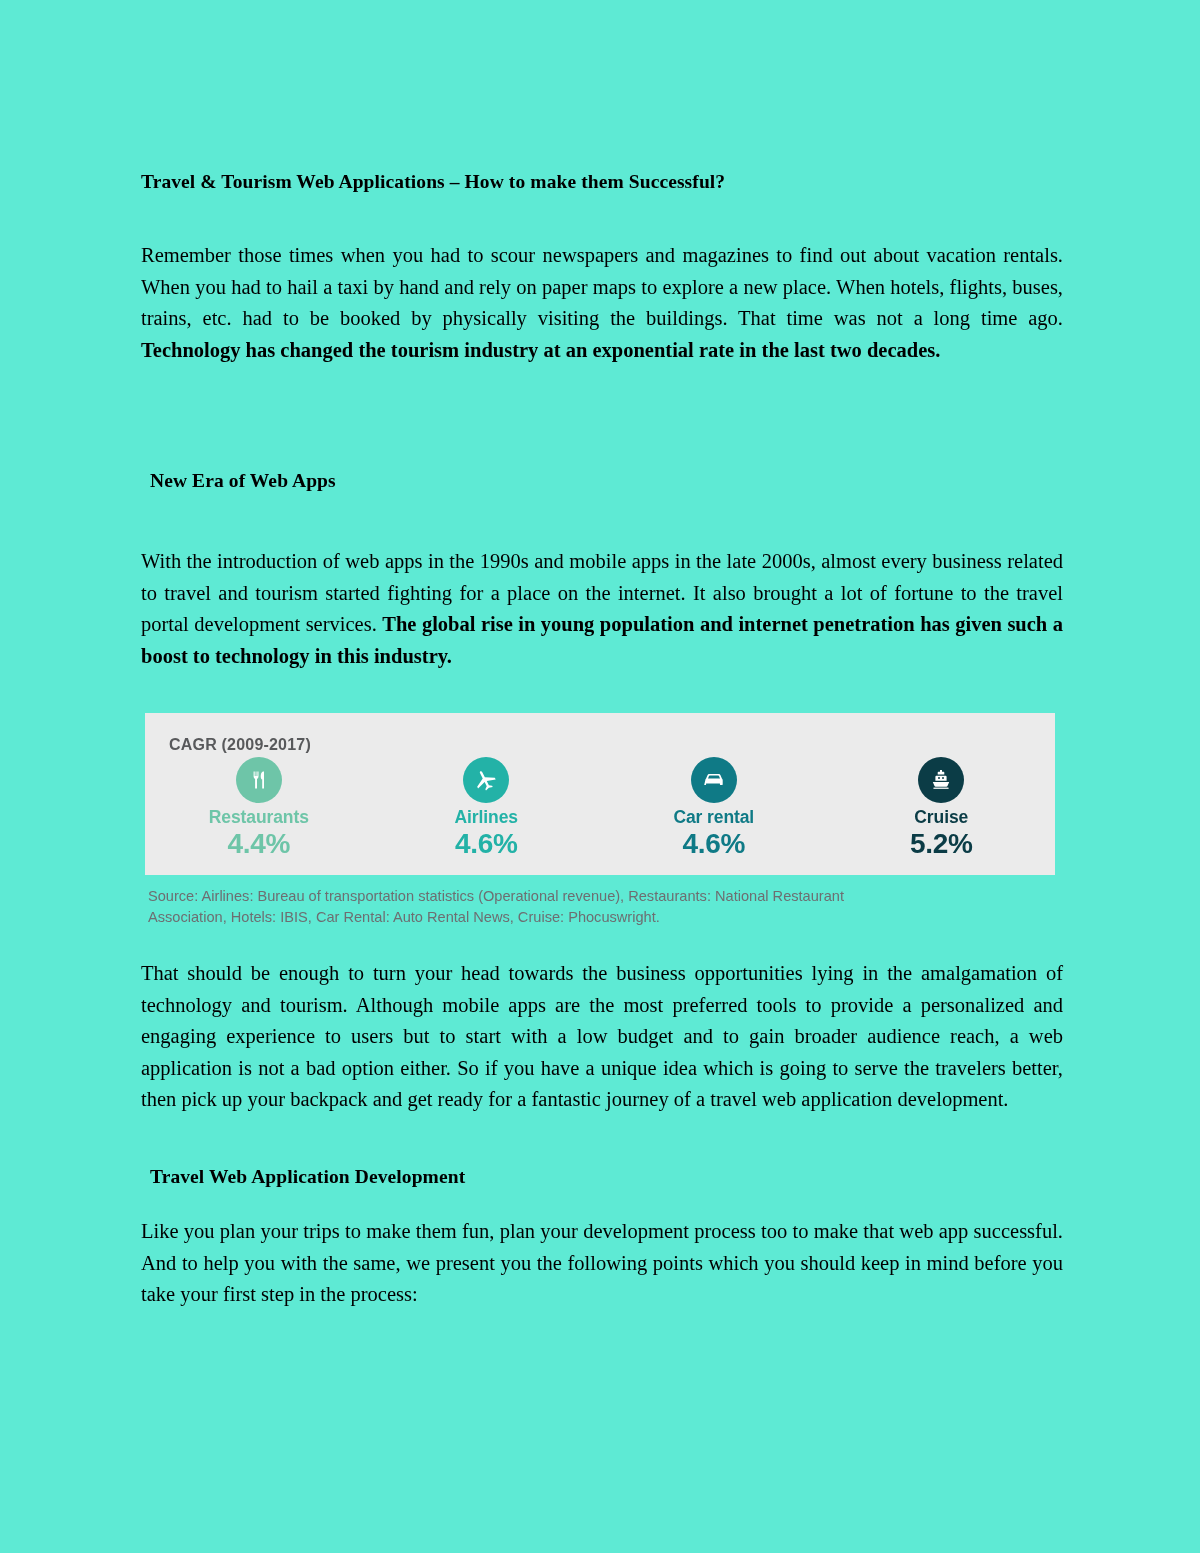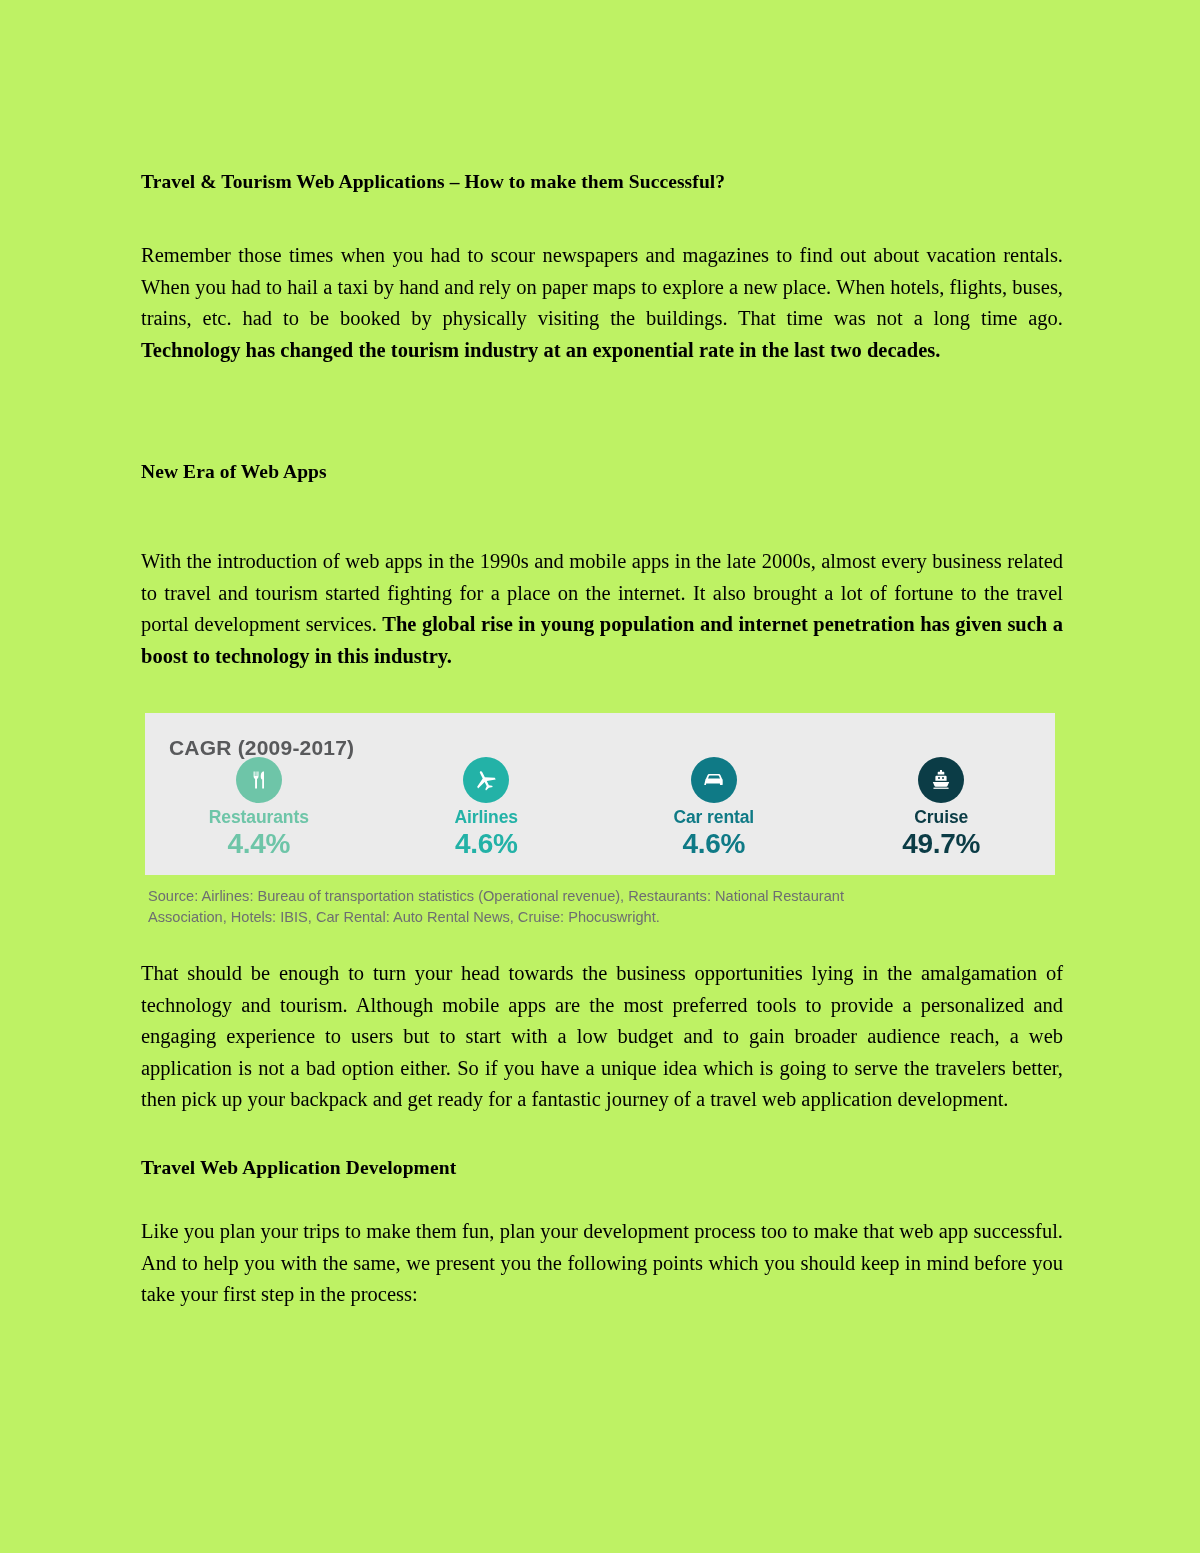--- a/index.html
+++ b/index.html
@@ -14,21 +14,21 @@
     position: relative;
     font-family: "Liberation Serif", serif;
     color: #000000;
     overflow: hidden;
   }
   .page {
     position: absolute;
     left: 0; top: 0;
     width: 1200px;
     height: 1553px;
-    background: #bef264;
+    background: #5eead4;
   }
   .content {
     position: absolute;
     left: 141px;
     top: 0;
     width: 922px;
   }
 
   h1.doc-title {
     font-family: "Liberation Serif", serif;
@@ -42,21 +42,21 @@
     left: 0;
     width: 922px;
     letter-spacing: 0.1px;
   }
 
   h2.section-heading {
     font-family: "Liberation Serif", serif;
     font-size: 19.5px;
     font-weight: bold;
     line-height: 1.3;
-    margin: 0;
+    margin: 9px;
     padding: 0;
     position: absolute;
     left: 0;
     width: 922px;
     letter-spacing: 0.1px;
   }
 
   p.body-par {
     font-family: "Liberation Serif", serif;
     font-size: 20.5px;
@@ -88,21 +88,21 @@
     top: 713px;
     width: 910px;
     height: 162px;
     background: #ebebeb;
   }
   .cagr-title {
     position: absolute;
     left: 24px;
     top: 23px;
     font-family: "Liberation Sans", sans-serif;
-    font-size: 21px;
+    font-size: 16px;
     font-weight: bold;
     color: #58595b;
     letter-spacing: 0.2px;
   }
   .cols {
     position: absolute;
     left: 0;
     top: 44px;
     width: 910px;
     display: flex;
@@ -213,21 +213,21 @@
             <svg width="28" height="28" viewBox="0 0 28 28">
               <g fill="#ffffff">
                 <path d="M13.0 4.0 h2.0 v1.7 h1.6 c0.4 0 0.7 0.3 0.7 0.7 v2.2 h-6.6 V6.4 c0 -0.4 0.3 -0.7 0.7 -0.7 h1.6 z"></path>
                 <path d="M9.3 9.8 h9.4 c0.5 0 0.9 0.4 0.9 0.9 v4.0 H8.4 v-4.0 c0 -0.5 0.4 -0.9 0.9 -0.9 z M11.0 11.3 v1.5 h2.0 v-1.5 z M15.0 11.3 v1.5 h2.0 v-1.5 z"></path>
                 <path d="M5.8 16.0 h16.4 l-1.6 3.7 c-0.3 0.7 -1.0 1.1 -1.7 1.1 H9.1 c-0.7 0 -1.4 -0.4 -1.7 -1.1 z"></path>
                 <rect x="6.3" y="21.6" width="15.4" height="1.3" rx="0.6" opacity="0.85"></rect>
               </g>
             </svg>
           </div>
           <div class="col-label" style="color: rgb(11, 60, 70);">Cruise</div>
-          <div class="col-value" style="color: rgb(11, 60, 70);">49.7%</div>
+          <div class="col-value" style="color: rgb(11, 60, 70);">5.2%</div>
         </div>
 
       </div>
     </div>
 
     <div class="source-note">Source: Airlines: Bureau of transportation statistics (Operational revenue), Restaurants: National Restaurant Association, Hotels: IBIS, Car Rental: Auto Rental News, Cruise: Phocuswright.</div>
 
     <p class="body-par" id="par-after">That should be enough to turn your head towards the business opportunities lying in the amalgamation of technology and tourism. Although mobile apps are the most preferred tools to provide a personalized and engaging experience to users but to start with a low budget and to gain broader audience reach, a web application is not a bad option either. So if you have a unique idea which is going to serve the travelers better, then pick up your backpack and get ready for a fantastic journey of a travel web application development.</p>
 
     <h2 class="section-heading" id="head-twad">Travel Web Application Development</h2>

